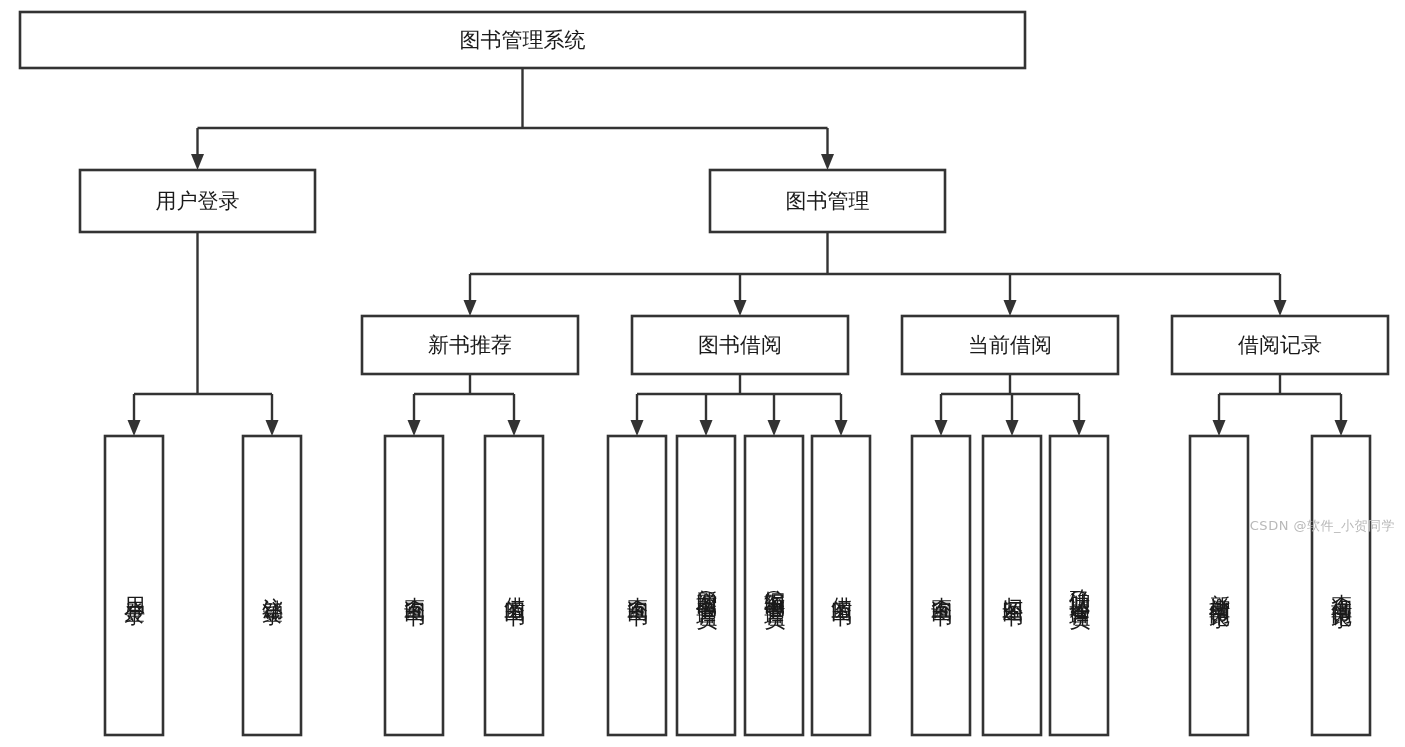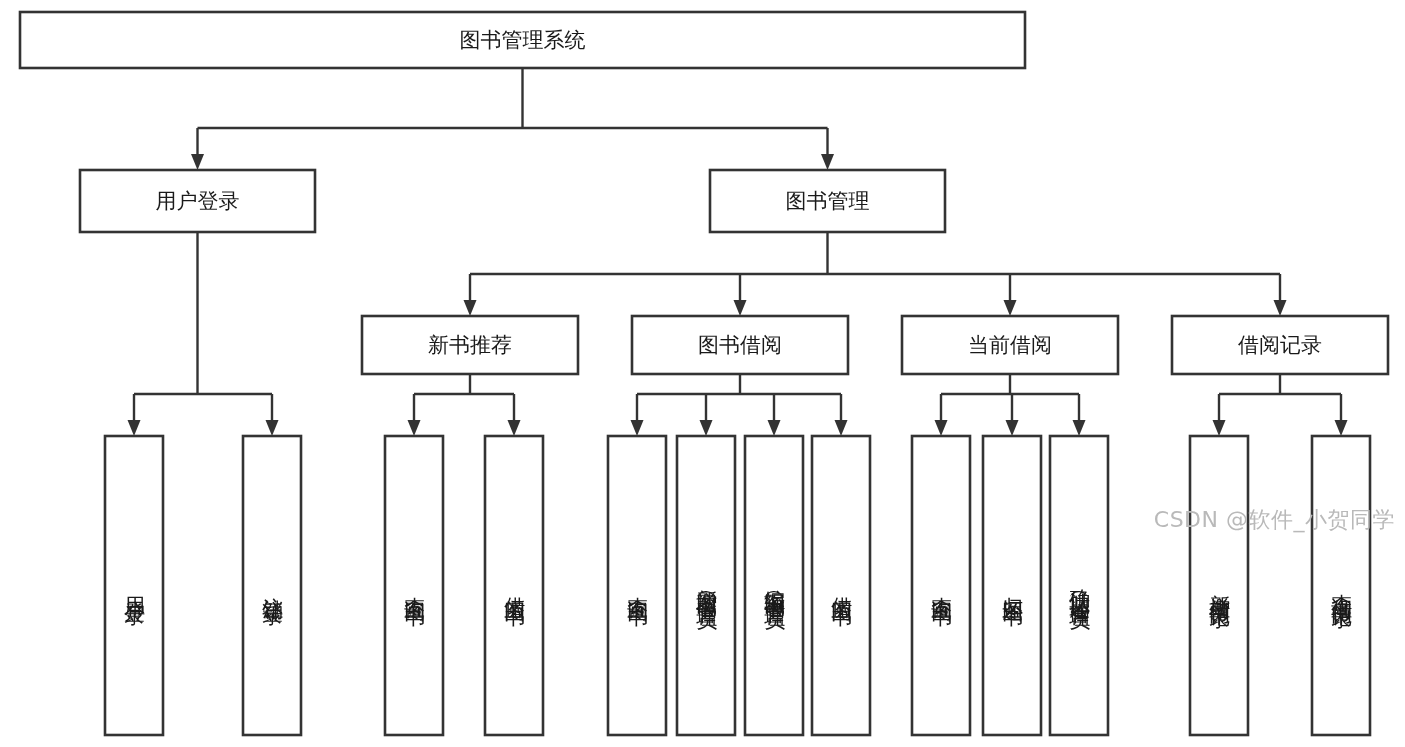--- a/index.html
+++ b/index.html
@@ -64,21 +64,21 @@
     color: #1a1a1a;
     letter-spacing: 3px;
     text-align: center;
     white-space: nowrap;
   }
   .watermark {
     position: absolute;
     right: 10px;
     bottom: 6px;
     font-family: "DejaVu Sans", "Liberation Sans", sans-serif;
-    font-size: 22px;
+    font-size: 13px;
     color: #b9b9b9;
     letter-spacing: 0.5px;
     white-space: nowrap;
   }
 </style>
 </head>
 <body>
 
 <div id="diagram-root">
 

